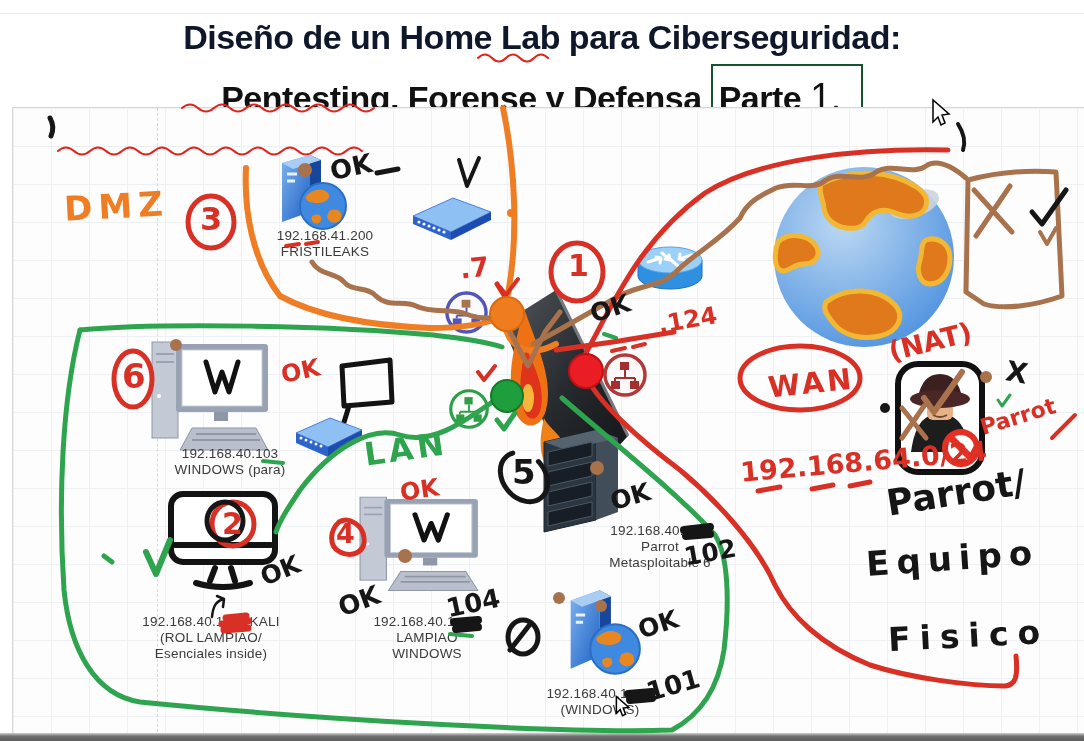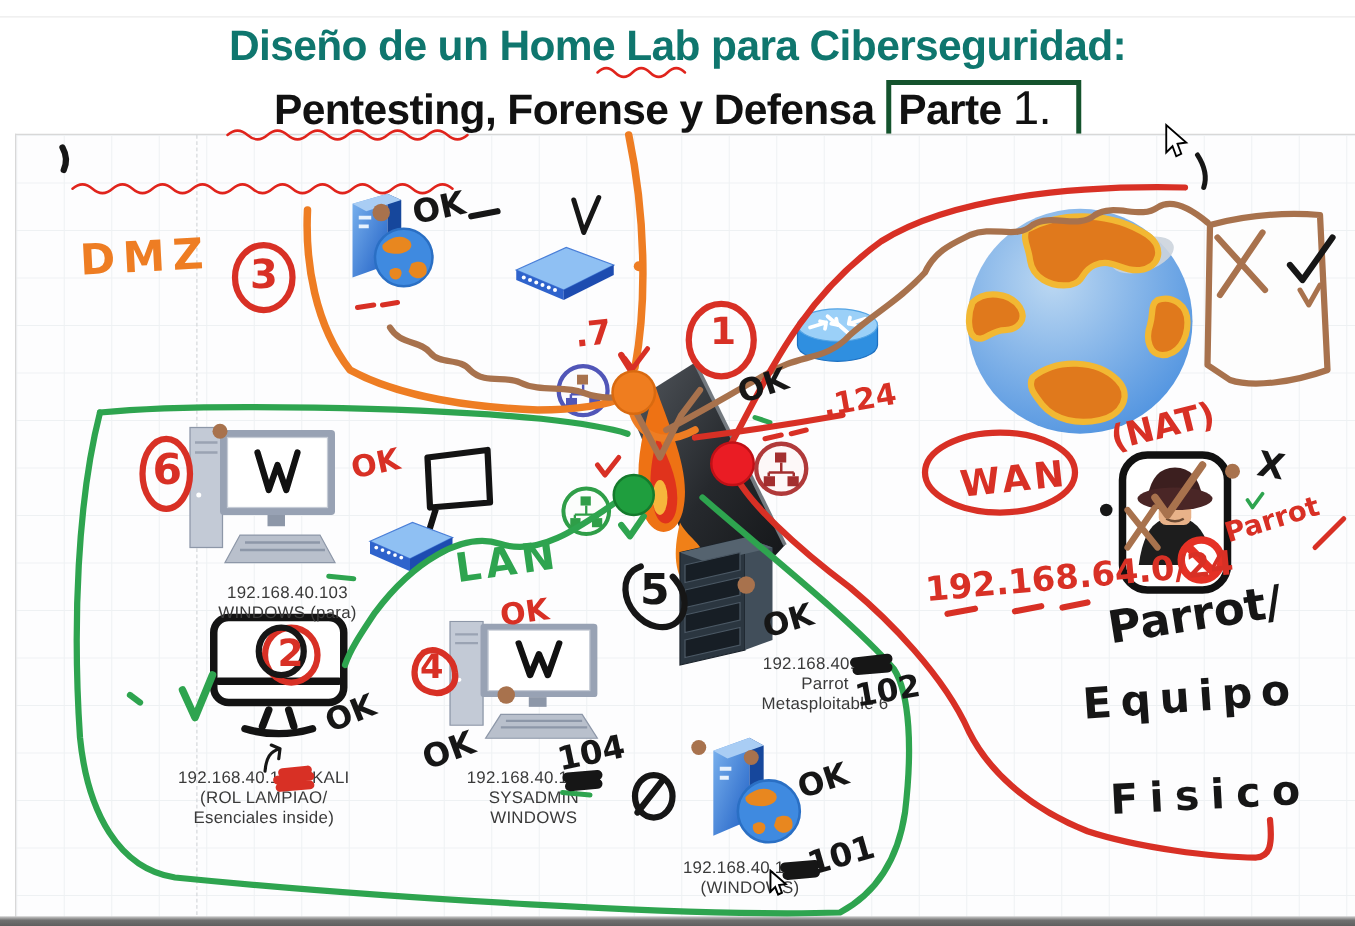--- a/index.html
+++ b/index.html
@@ -1,24 +1,24 @@
 <!DOCTYPE html>
 <html><head>
 <meta charset="utf-8">
 <style>
   html,body{margin:0;padding:0;background:#fff;}
   .screen{position:relative;width:1084px;height:741px;background:#ffffff;overflow:hidden;
           font-family:"Liberation Sans",sans-serif;}
   .hairline{position:absolute;left:0;top:13px;width:1084px;height:1px;background:#ececec;}
   
   .title1{position:absolute;left:0;top:18px;width:1084px;text-align:center;
-          font-size:34px;font-weight:700;letter-spacing:-.5px;color:#0f766e;}
+          font-size:34px;font-weight:700;letter-spacing:-.5px;color:#0f172a;}
   .title2{position:absolute;left:0;top:64px;width:1084px;text-align:center;
           font-size:34px;font-weight:700;letter-spacing:-.5px;color:#111;}
-  .boxed{border:4px solid #14532d;padding:0 20px 2px 6px;display:inline-block;line-height:38px;}
+  .boxed{border:2px solid #14532d;padding:12px 20px 2px 6px;display:inline-block;line-height:38px;}
   .boxed-num{font-weight:500;font-size:38px;}
   .subtitle{position:absolute;left:28px;top:114px;width:940px;text-align:center;
             font-size:22px;font-weight:700;color:#a50d0d;z-index:4;white-space:nowrap;}
   .subtitle .eng{text-decoration:underline;text-decoration-thickness:2px;}
   
   .canvas{position:absolute;left:12px;top:107px;width:1072px;height:626px;
           background:#fdfdfe;border-top:1px solid #d8d8d8;border-left:1px solid #d8d8d8;
           background-image:linear-gradient(#eef1f3 1px,transparent 1px),
                            linear-gradient(90deg,#eef1f3 1px,transparent 1px);
           background-size:38px 38px;}
@@ -225,32 +225,36 @@
     <rect x="5" y="6" width="84" height="108" rx="20" fill="#fff" stroke="#111" stroke-width="6"></rect>
     <path d="M18,94 Q22,64 36,58 L58,58 Q72,64 78,94 Z" fill="#1d1d1d"></path>
     <rect x="34" y="38" width="26" height="24" rx="6" fill="#e8b289"></rect>
     <path d="M40,57 q7,4 14,0" stroke="#6b4a33" stroke-width="2" fill="none"></path>
     <path d="M25,40 Q29,16 47,16 Q65,16 69,40 Z" fill="#3c1f1f"></path>
     <ellipse cx="47" cy="41" rx="30" ry="9" fill="#4a2626"></ellipse>
     <circle cx="68" cy="90" r="16" fill="#fff" stroke="#e53125" stroke-width="6"></circle>
     <line x1="58" y1="80" x2="78" y2="100" stroke="#e53125" stroke-width="7" stroke-linecap="round"></line>
   </svg>
 
-  <div class="lbl" style="left:155px;top:466px;width:150px">
+  <div class="lbl" style="left:250px;top:228px;width:150px">
+    <div>192.168.41.200</div>
+    <div>FRISTILEAKS</div>
+  </div>
+  <div class="lbl" style="left:155px;top:446px;width:150px">
     <div>192.168.40.103</div>
     <div>WINDOWS (para)</div>
   </div>
   <div class="lbl" style="left:121px;top:614px;width:180px">
     <div><span>192.168.40.1</span><span class="gap"></span><span>KALI</span></div>
     <div>(ROL LAMPIAO/</div>
     <div>Esenciales inside)</div>
   </div>
   <div class="lbl" style="left:352px;top:614px;width:150px">
     <div><span>192.168.40.1</span><span class="gap"></span></div>
-    <div>SYSADMIN</div>
+    <div>LAMPIAO</div>
     <div>WINDOWS</div>
   </div>
   <div class="lbl" style="left:585px;top:523px;width:150px">
     <div><span>192.168.40.</span><span class="gap"></span></div>
     <div>Parrot</div>
     <div>Metasploitable 6</div>
   </div>
   <div class="lbl" style="left:525px;top:686px;width:150px">
     <div><span>192.168.40.1</span><span class="gap"></span></div>
     <div>(WINDOWS)</div>

